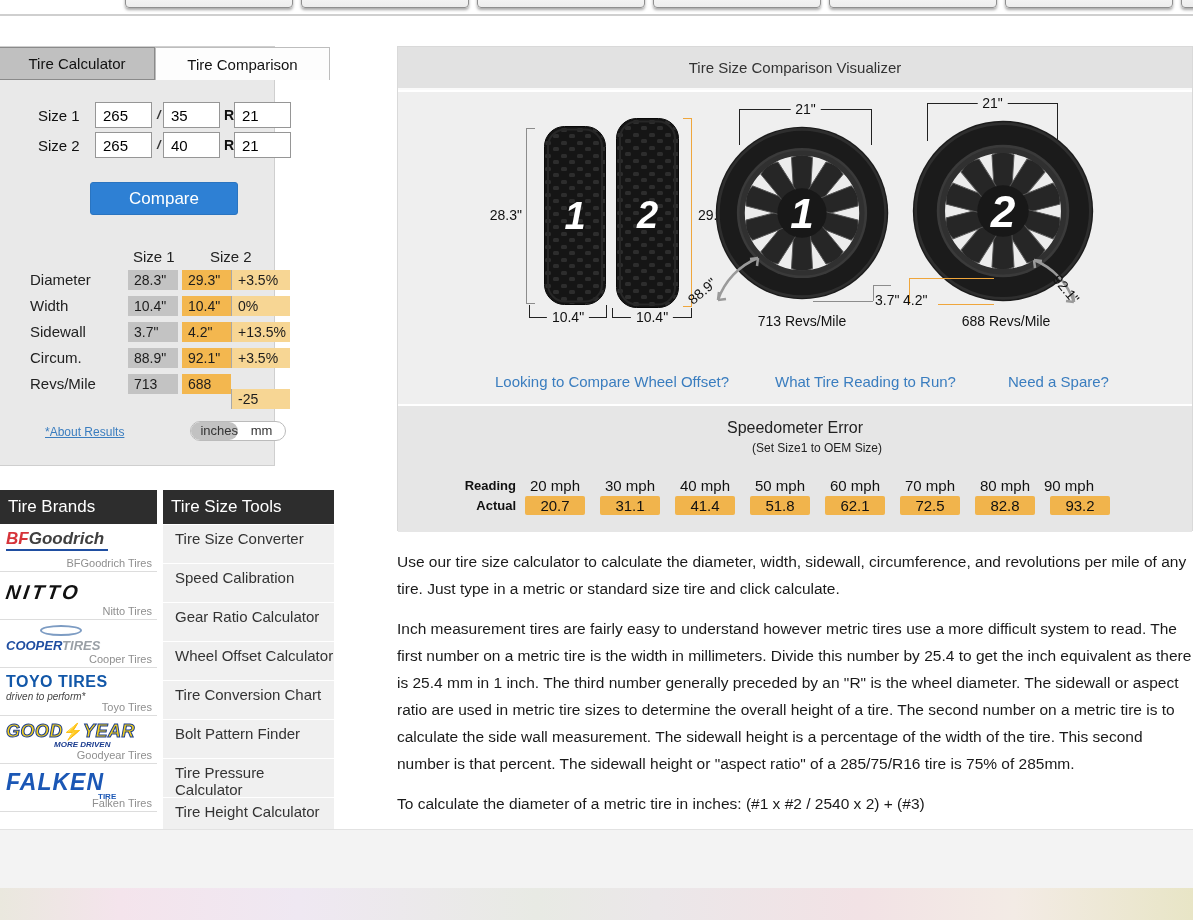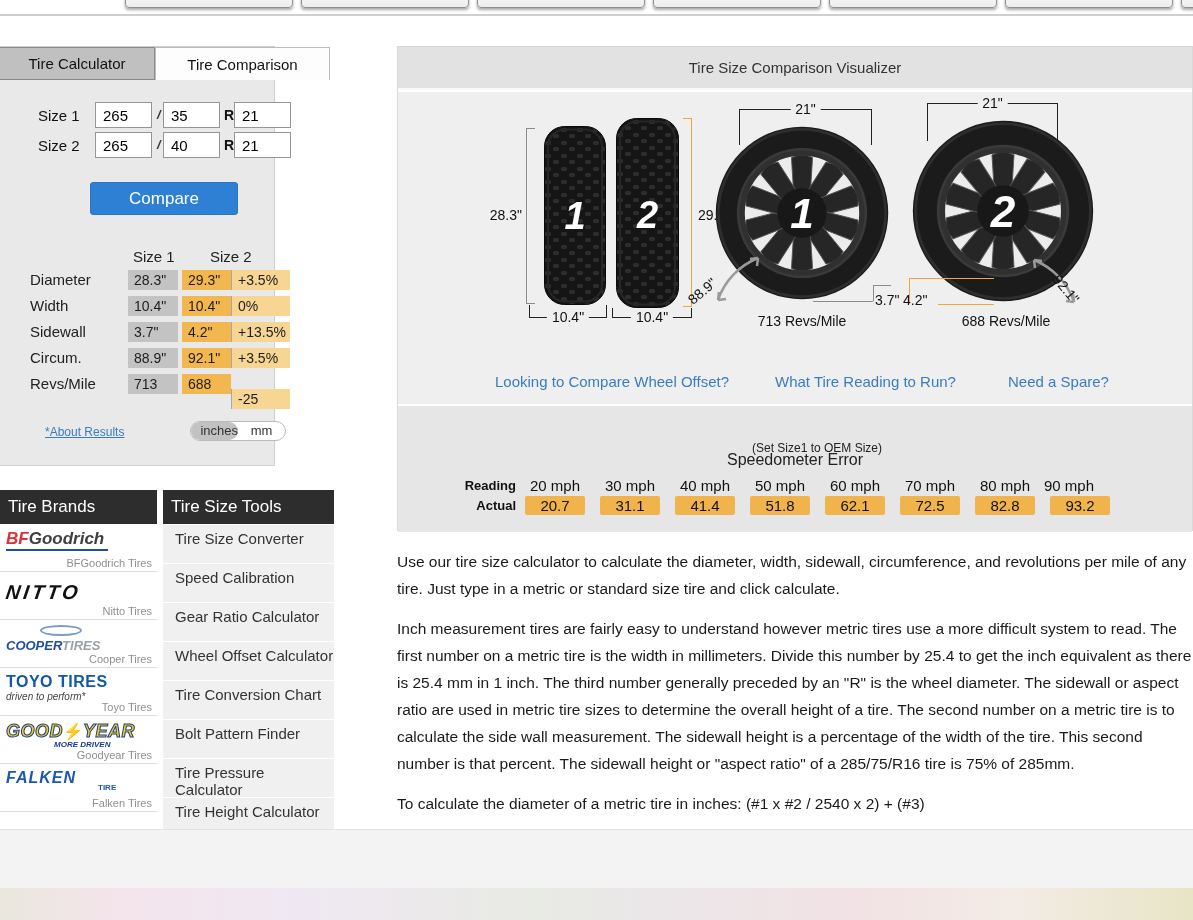--- a/index.html
+++ b/index.html
@@ -45,21 +45,21 @@
   .lg-nitto { font-size:20px; font-weight:bold; font-style:italic; letter-spacing:3px; color:#111; transform:skewX(-8deg); display:inline-block; margin-top:4px; }
   .lg-cooper { line-height:1; }
   .swoosh { width:42px; height:11px; border:2px solid #7d9cc3; border-radius:50%; margin:0 0 1px 34px; }
   .lg-cooper .co { font-size:13px; font-weight:bold; font-style:italic; color:#1f4ea1; }
   .lg-cooper .ti { font-size:13px; font-weight:bold; font-style:italic; color:#9aa0a6; }
   .lg-toyo .tt { font-size:16px; font-weight:bold; color:#1257a8; letter-spacing:0.5px; }
   .lg-toyo .tag { font-size:10px; font-style:italic; color:#444; }
   .lg-gy .gyt { font-size:18px; font-weight:bold; font-style:italic; color:#f2cf1c; -webkit-text-stroke:1px #1a3c8f; letter-spacing:0.5px; }
   .lg-gy .bolt { color:#f2cf1c; -webkit-text-stroke:1px #1a3c8f; font-size:16px; }
   .lg-gy .tag { font-size:8px; font-weight:bold; font-style:italic; color:#1a3c8f; margin-left:48px; margin-top:-2px; }
-  .lg-falken .fk { font-size:16px; font-weight:bold; font-style:italic; color:#1b57b5; letter-spacing:1px; }
+  .lg-falken .fk { font-size:23px; font-weight:bold; font-style:italic; color:#1b57b5; letter-spacing:1px; }
   .lg-falken .tag { font-size:8px; font-weight:bold; color:#1b57b5; margin-left:92px; margin-top:-4px; }
   .brand-stub { height:16px; background:#fff; }
 
   
   #tools { position:absolute; left:163px; top:490px; width:171px; }
   .tool { height:38px; background:#f0f0f0; margin-top:1px; font-size:15px; color:#333; padding:5px 0 0 12px; cursor:pointer; }
 
   
   #viz { position:absolute; left:397px; top:46px; width:796px; height:485px; border:1px solid #d9d9d9; }
   #viz-head { position:absolute; left:0; top:0; width:100%; height:43px; background:#e2e2e2; border-bottom:2px solid #fafafa;
@@ -70,21 +70,21 @@
   .meas { position:absolute; font-size:14px; color:#111; white-space:nowrap; }
   .vline { position:absolute; width:0; border-left:1.5px solid; }
   .hline { position:absolute; height:0; border-top:1.5px solid; }
   .gray { border-color:#8c8c8c; } .orange { border-color:#efa63c; }
   .hbracket { position:absolute; border-top:1.5px solid; border-left:1.5px solid; border-right:1.5px solid; }
   .bbracket { position:absolute; border-bottom:1.5px solid; border-left:1.5px solid; border-right:1.5px solid; }
   .mid-label { position:absolute; left:50%; transform:translateX(-50%); background:#efefef; padding:0 5px; font-size:14px; color:#111; white-space:nowrap; }
   .viz-link { position:absolute; top:326px; font-size:15px; color:#3a7dbf; cursor:pointer; white-space:nowrap; }
   .revs { position:absolute; top:266px; width:160px; text-align:center; font-size:14px; color:#111; }
 
-  .sp-title { position:absolute; top:13px; width:100%; text-align:center; font-size:16px; color:#222;margin-top:32px; }
+  .sp-title { position:absolute; top:13px; width:100%; text-align:center; font-size:16px; color:#222; }
   .sp-sub { position:absolute; top:35px; width:100%; text-align:center; font-size:12px; color:#222;padding-left:44px; }
   .sp-rowlab { position:absolute; left:40px; width:78px; text-align:right; font-weight:bold; font-size:13px; color:#111; }
   .sp-read { position:absolute; width:60px; text-align:center; font-size:15px; color:#111; }
   .sp-cell { position:absolute; width:60px; height:19px; line-height:19px; text-align:center; font-size:15px;
     background:#f1b44c; border-radius:2px; color:#111; }
 
   
   #article { position:absolute; left:397px; top:548px; width:797px; font-size:15.5px; line-height:27px; color:#1a1a1a; }
   #article p { margin-bottom:13px; }
 

